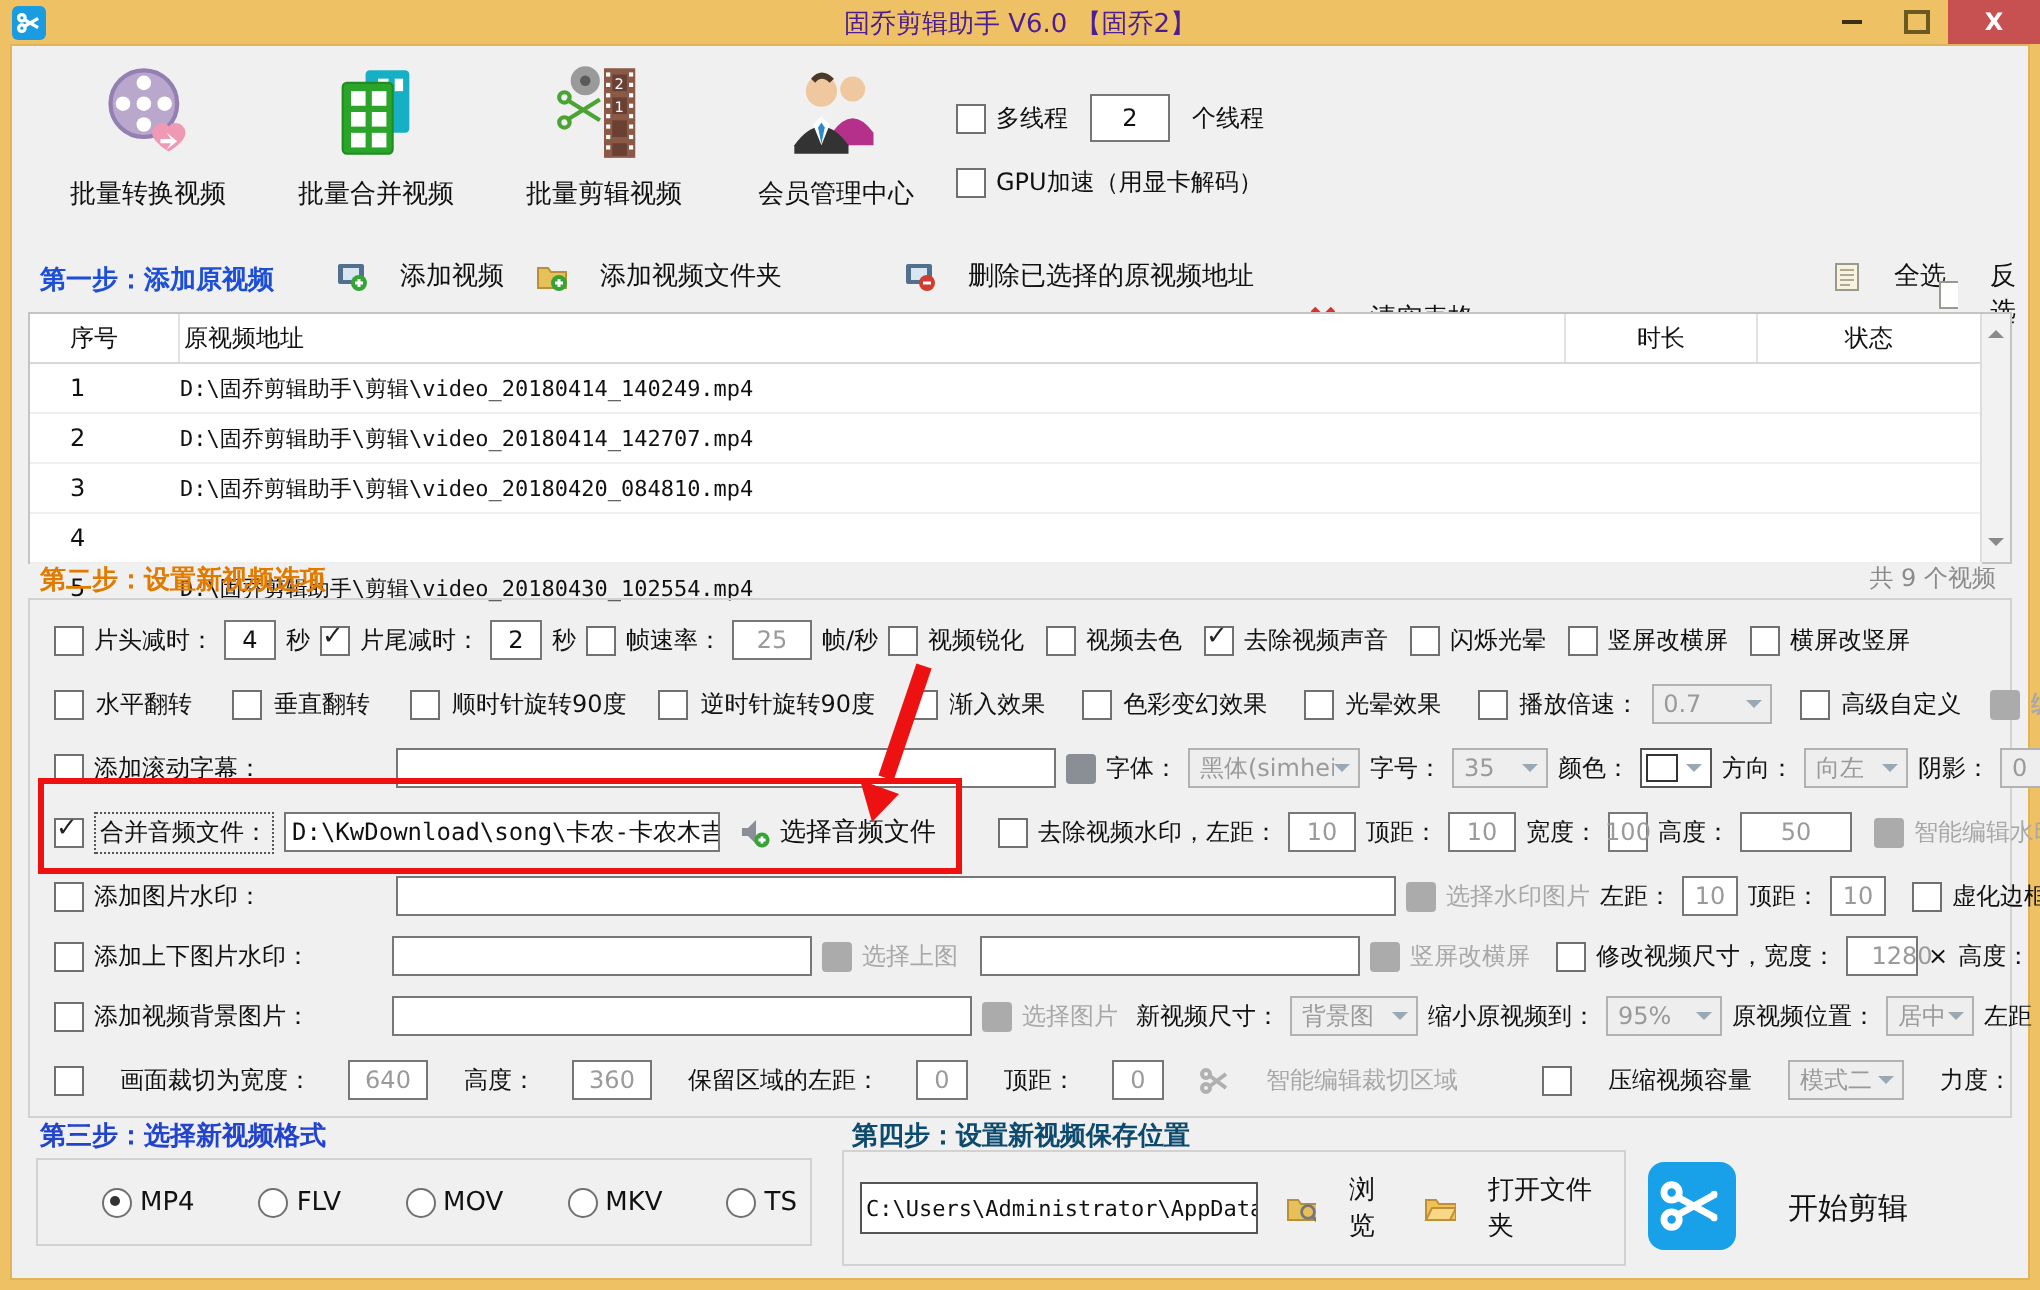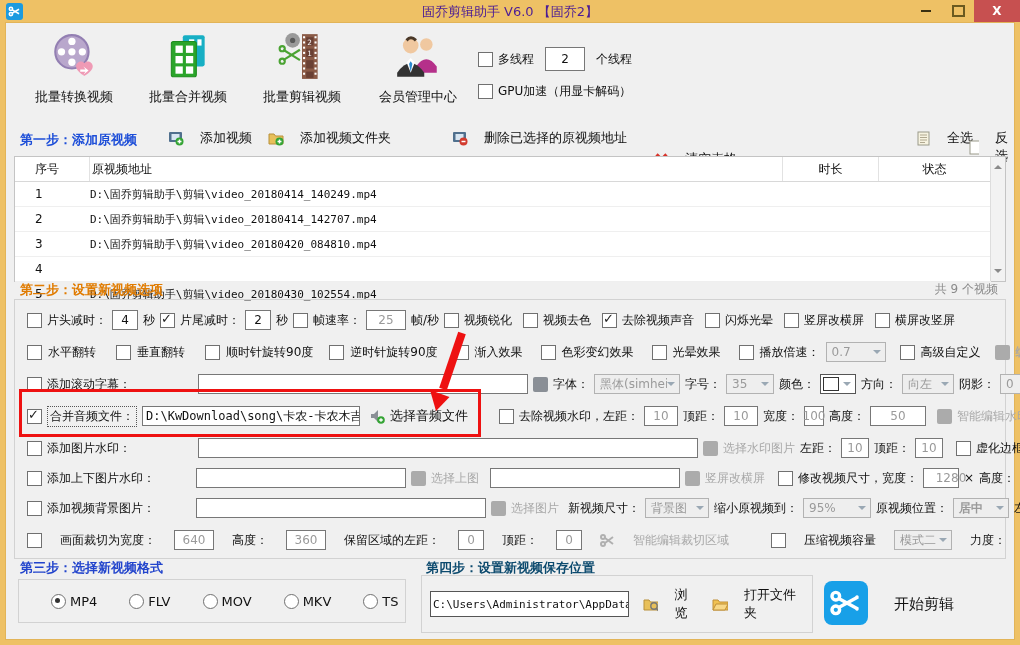--- a/index.html
+++ b/index.html
@@ -433,26 +433,26 @@
       <span>添加视频背景图片：</span>
       <span class="ti" style="width:290px;margin-left:36px;"></span>
       <span class="gico"></span>
       <span class="gray">选择图片</span>
       <span style="margin-left:4px;">新视频尺寸：</span>
       <span class="dd" style="width:64px;">
           <span>背景图</span>
           <i class="arr"></i>
         </span>
       <span>缩小原视频到：</span>
-      <span class="dd" style="width:68px;">
+      <span class="dd" style="width:58px;">
           <span>95%</span>
           <i class="arr"></i>
         </span>
       <span>原视频位置：</span>
-      <span class="dd" style="width:56px;font-weight:bold;">
+      <span class="dd" style="width:44px;">
           <span>居中</span>
           <i class="arr"></i>
         </span>
       <span>左距：</span>
 
     </div>
 
     <div class="orow" style="top:228px;gap:18px;">
       <span class="chk"></span>
       <span>画面裁切为宽度：</span>

